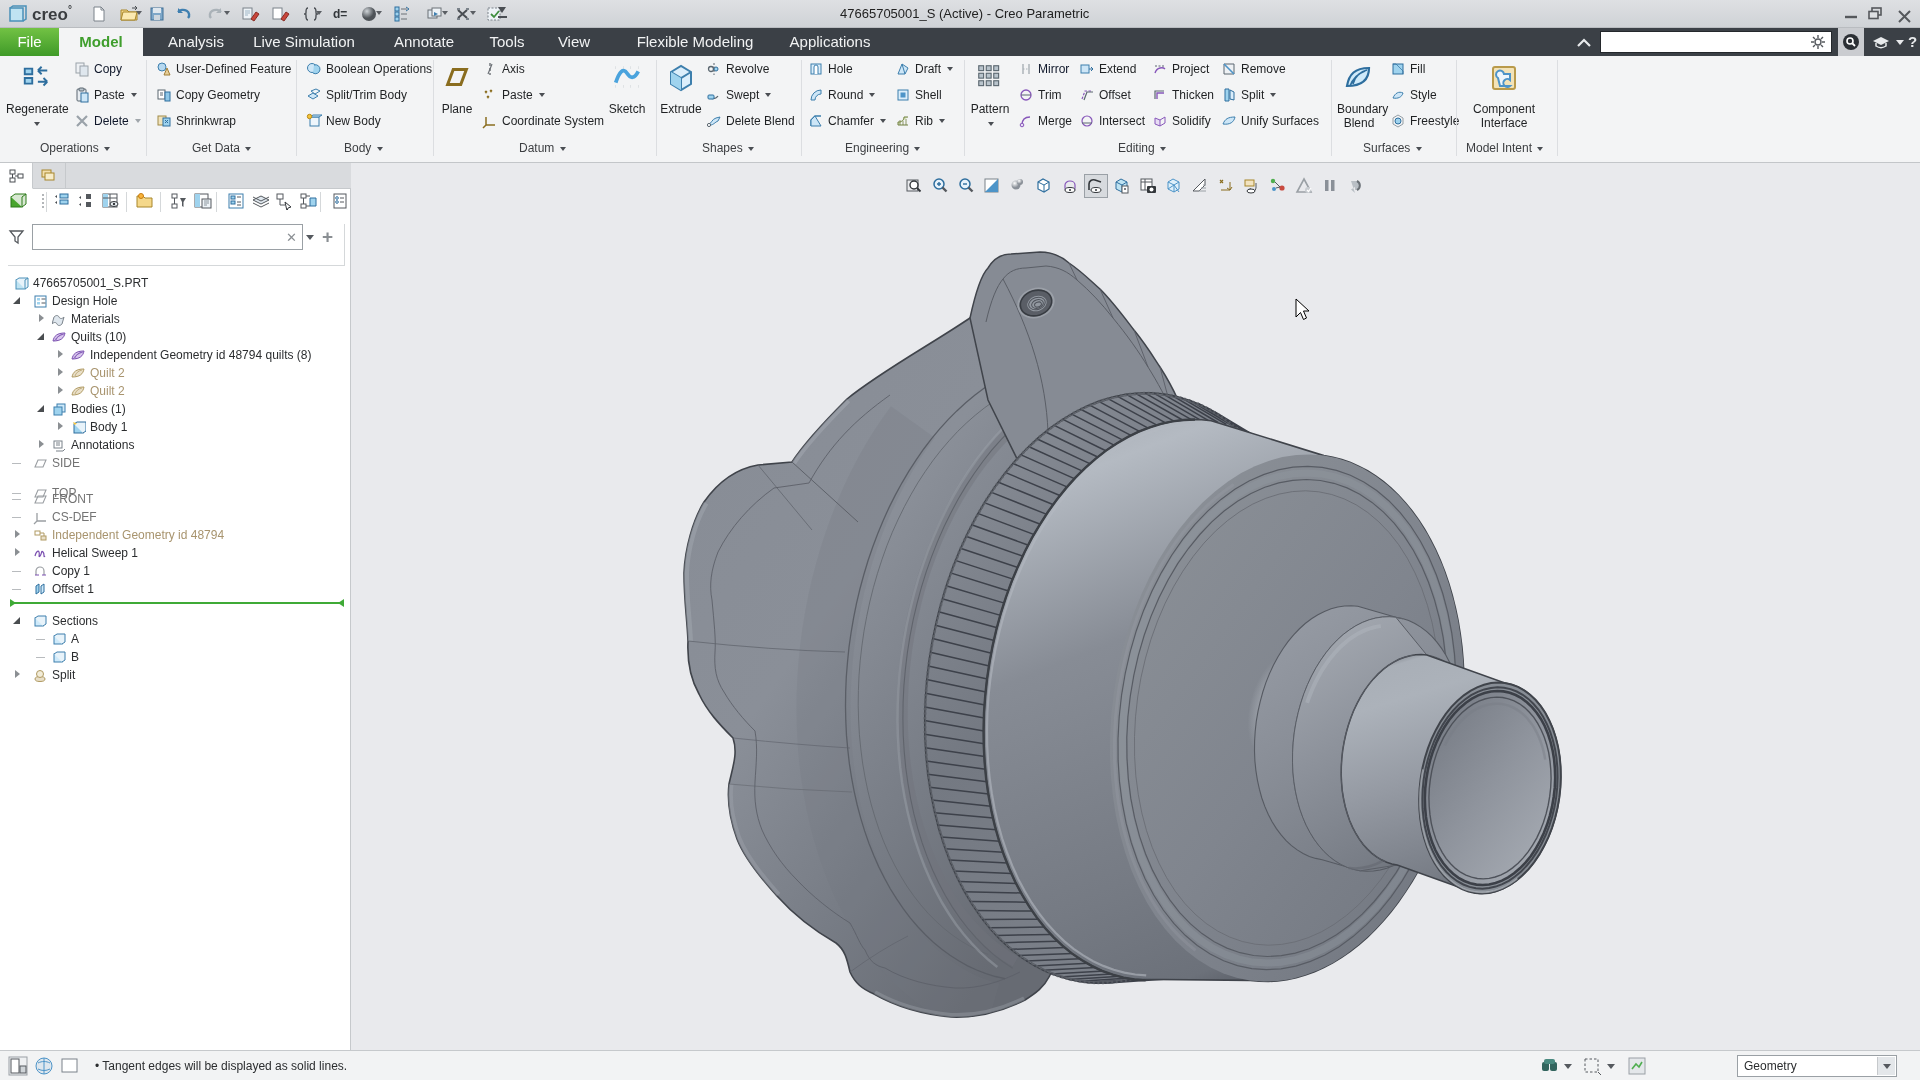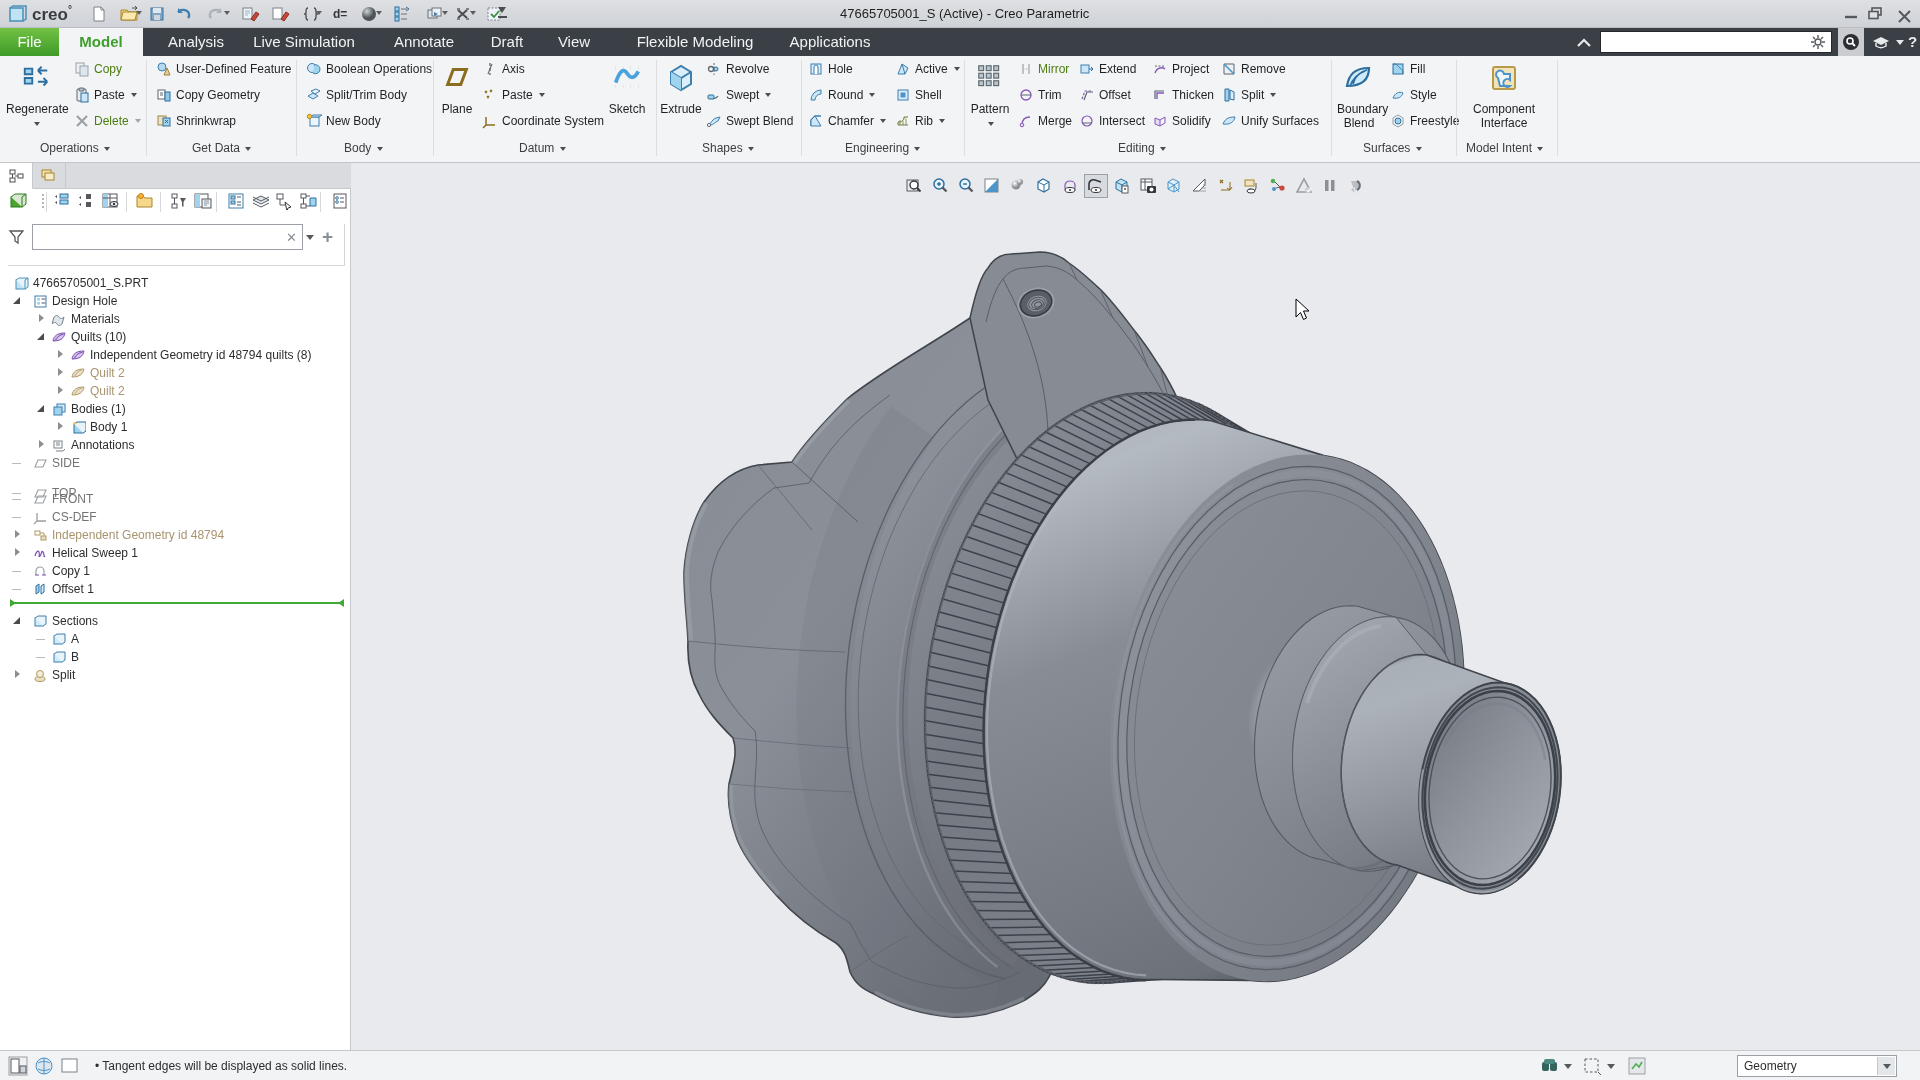--- a/index.html
+++ b/index.html
@@ -7,21 +7,21 @@
 #title{left:0;top:0;width:1920px;height:28px;background:linear-gradient(#dee0e3,#cfd2d6);border-bottom:1px solid #b9bcc0}
 #title .t{position:absolute;top:6px;font-size:13px;color:#1c1e20}
 .qicon{position:absolute;top:3px;width:22px;height:22px;display:flex;align-items:center;justify-content:center}
 .qdrop{position:absolute;top:11px;width:0;height:0;border-left:3.5px solid transparent;border-right:3.5px solid transparent;border-top:4.5px solid #5a5e63}
 #tabs{left:0;top:28px;width:1920px;height:28px;background:#3b4046}
 .tab{position:absolute;top:0;height:28px;line-height:28px;font-size:15px;color:#f1f2f3;text-align:center}
 #ribbon{left:0;top:56px;width:1920px;height:107px;background:#f3f4f5;border-bottom:1px solid #c3c6c9}
 .gsep{position:absolute;top:4px;height:96px;width:1px;background:#dcdee1}
 .glabel{position:absolute;top:85px;font-size:12px;color:#3c3e41;white-space:nowrap}
 .sb{position:absolute;height:22px;font-size:12px;color:#1f2123;white-space:nowrap;display:flex;align-items:center;gap:4px}
-.sb.gray{color:#4d7c0f}
+.sb.gray{color:#0f172a}
 .bt{position:absolute;font-size:12px;color:#1f2123;text-align:center;white-space:nowrap;line-height:14px}
 .dn{display:inline-block;width:0;height:0;border-left:3.5px solid transparent;border-right:3.5px solid transparent;border-top:4px solid #4a4e53;margin-left:2px;vertical-align:middle}
 .dng{border-top-color:#a0a6ab}
 #panel{left:0;top:163px;width:351px;height:887px;background:#fff;border-right:1px solid #c6c9cc}
 .ptab{position:absolute;top:0;height:26px;border-right:1px solid #c6c9cc;display:flex;align-items:center;justify-content:center}
 .tico{position:absolute;display:flex;align-items:center;justify-content:center}
 .trow{position:absolute;left:0;width:351px;height:18px;font-size:12px;color:#2b2d2f}
 .gray2{color:#737373}
 .tan{color:#a8946e}
 .exp{position:absolute;width:0;height:0;border-bottom:7px solid #4a4d50;border-left:7px solid transparent}
@@ -148,21 +148,21 @@
         <rect x="45" y="9.5" width="9" height="7" fill="#dee0e3" stroke="#55585c" stroke-width="1.6"></rect>
         <path d="M75 9l11 11M86 9l-11 11" stroke="#55585c" stroke-width="2"></path>
       </svg>
     </div>
 <div id="tabs" class="abs">
       <div class="tab" style="left:0;width:59px;background:linear-gradient(#72c244,#3f9a28);color:#fff">File</div>
       <div class="tab" style="left:59px;width:84px;background:#f3f4f5;color:#3f9e2d;font-weight:bold">Model</div>
       <div class="tab" style="left:152px;width:88px">Analysis</div>
       <div class="tab" style="left:240px;width:128px">Live Simulation</div>
       <div class="tab" style="left:376px;width:96px">Annotate</div>
-      <div class="tab" style="left:472px;width:70px">Draft</div>
+      <div class="tab" style="left:472px;width:70px">Tools</div>
       <div class="tab" style="left:542px;width:64px">View</div>
       <div class="tab" style="left:616px;width:158px">Flexible Modeling</div>
       <div class="tab" style="left:774px;width:112px">Applications</div>
       <svg width="16" height="12" style="position:absolute;left:1576px;top:9px">
         <path d="M2 9l6-6 6 6" fill="none" stroke="#e8eaec" stroke-width="2.2"></path>
       </svg>
       <div style="position:absolute;left:1600px;top:3px;width:232px;height:22px;border:1px solid #24282c;background:#fff"></div>
       <svg width="16" height="16" style="position:absolute;left:1810px;top:6px">
         <circle cx="8" cy="8" r="3" fill="none" stroke="#55595e" stroke-width="1.4"></circle>
         <path d="M8 1v3M8 12v3M1 8h3M12 8h3M3 3l2 2M11 11l2 2M13 3l-2 2M5 11l-2 2" stroke="#55595e" stroke-width="1.4"></path>
@@ -312,21 +312,21 @@
           <rect x="2" y="8" width="6" height="4" rx="1" fill="#9fd3ee" stroke="#2e6e9e"></rect>
         </svg>
         <span>Swept</span>
         <span class="dn"></span>
       </div>
       <div class="sb" style="left:706px;top:54px">
         <svg width="16" height="16" viewBox="0 0 16 16" style="">
           <path d="M2 12c3-1 4-6 8-7l4-1-2 4c-3 1-5 5-10 4z" fill="#cde6f7" stroke="#3d7fad"></path>
           <circle cx="3" cy="12" r="1.6" fill="#fff" stroke="#5b6770"></circle>
         </svg>
-        <span>Swept Blend</span>
+        <span>Delete Blend</span>
       </div>
       <div class="glabel" style="left:702px">Shapes <span class="dn"></span></div>
       <div class="gsep" style="left:801px"></div>
       <div class="sb" style="left:808px;top:2px">
         <svg width="16" height="16" viewBox="0 0 16 16" style="">
           <rect x="3" y="3" width="10" height="10" fill="#dbeefb" stroke="#3d7fad"></rect>
           <path d="M6 13V6a2 2 0 0 1 4 0v7" fill="#fff" stroke="#3d7fad"></path>
         </svg>
         <span>Hole</span>
       </div>
@@ -343,21 +343,21 @@
           <path d="M3 13V7l4-4 6 10z" fill="#cde6f7" stroke="#3d7fad"></path>
         </svg>
         <span>Chamfer</span>
         <span class="dn"></span>
       </div>
       <div class="sb" style="left:895px;top:2px">
         <svg width="16" height="16" viewBox="0 0 16 16" style="">
           <path d="M3 13l4-10 6 4-3 6z" fill="#cde6f7" stroke="#3d7fad"></path>
           <path d="M7 3l3 10" stroke="#3d7fad"></path>
         </svg>
-        <span>Active</span>
+        <span>Draft</span>
         <span class="dn"></span>
       </div>
       <div class="sb" style="left:895px;top:28px">
         <svg width="16" height="16" viewBox="0 0 16 16" style="">
           <rect x="3" y="3" width="10" height="10" fill="#dbeefb" stroke="#3d7fad"></rect>
           <rect x="5.5" y="5.5" width="5" height="5" fill="#4d94c8"></rect>
         </svg>
         <span>Shell</span>
       </div>
       <div class="sb" style="left:895px;top:54px">

